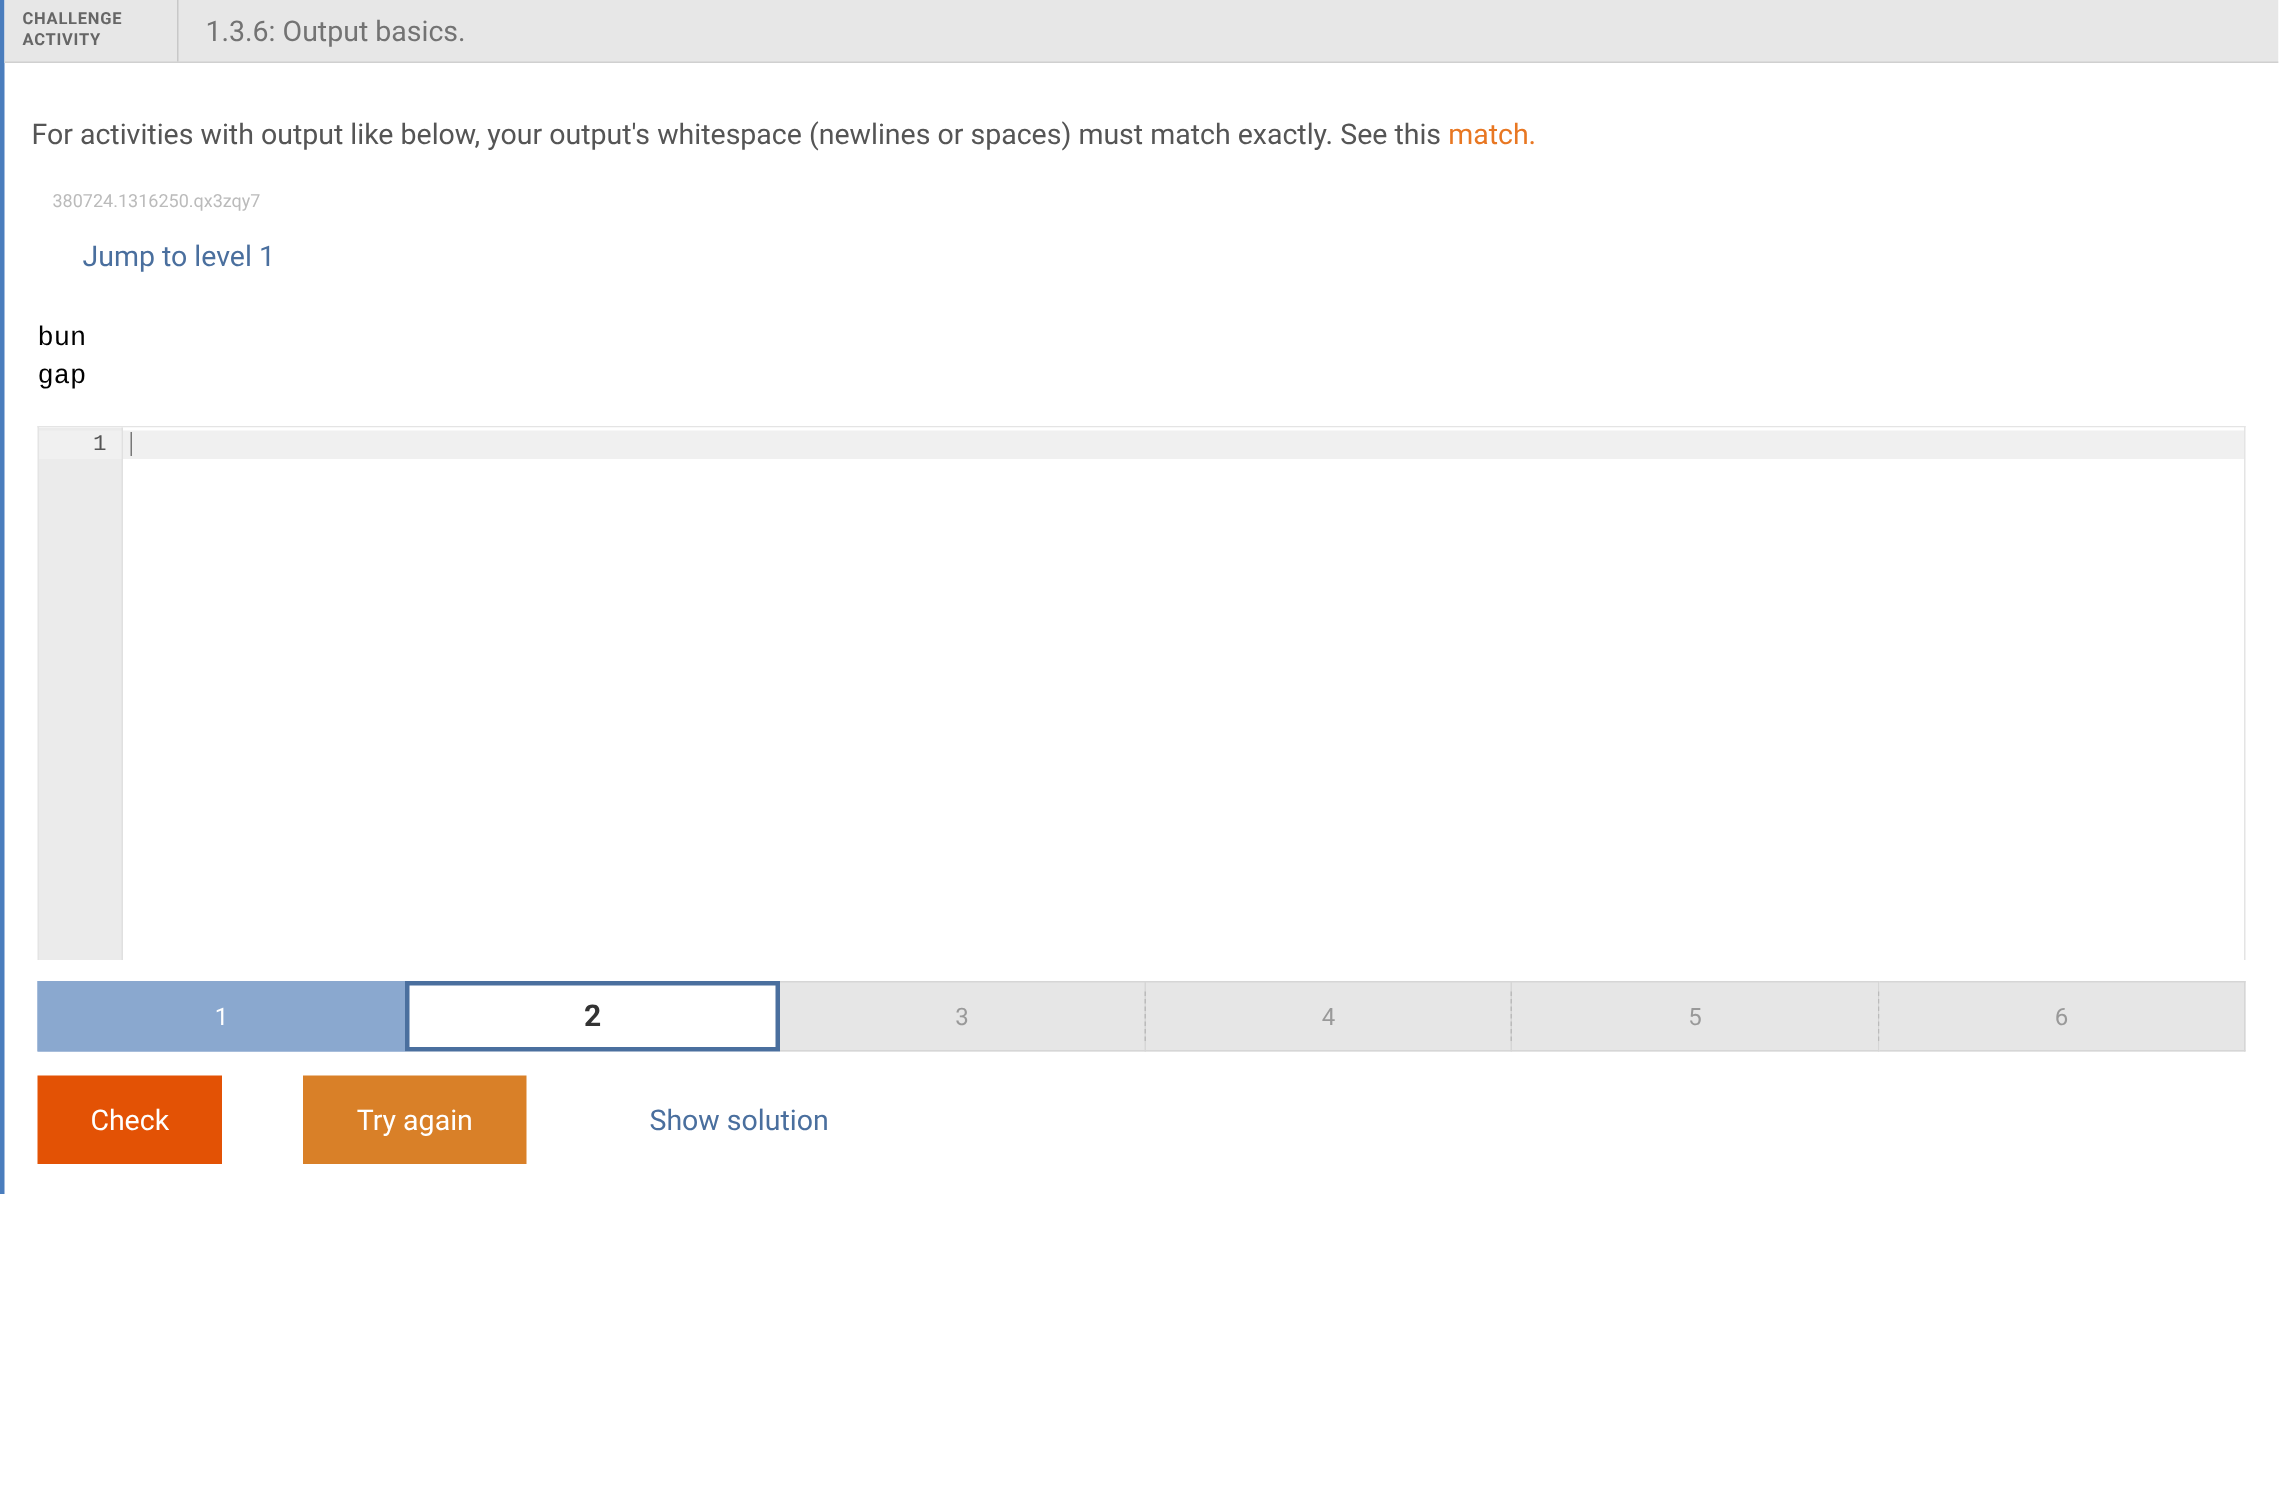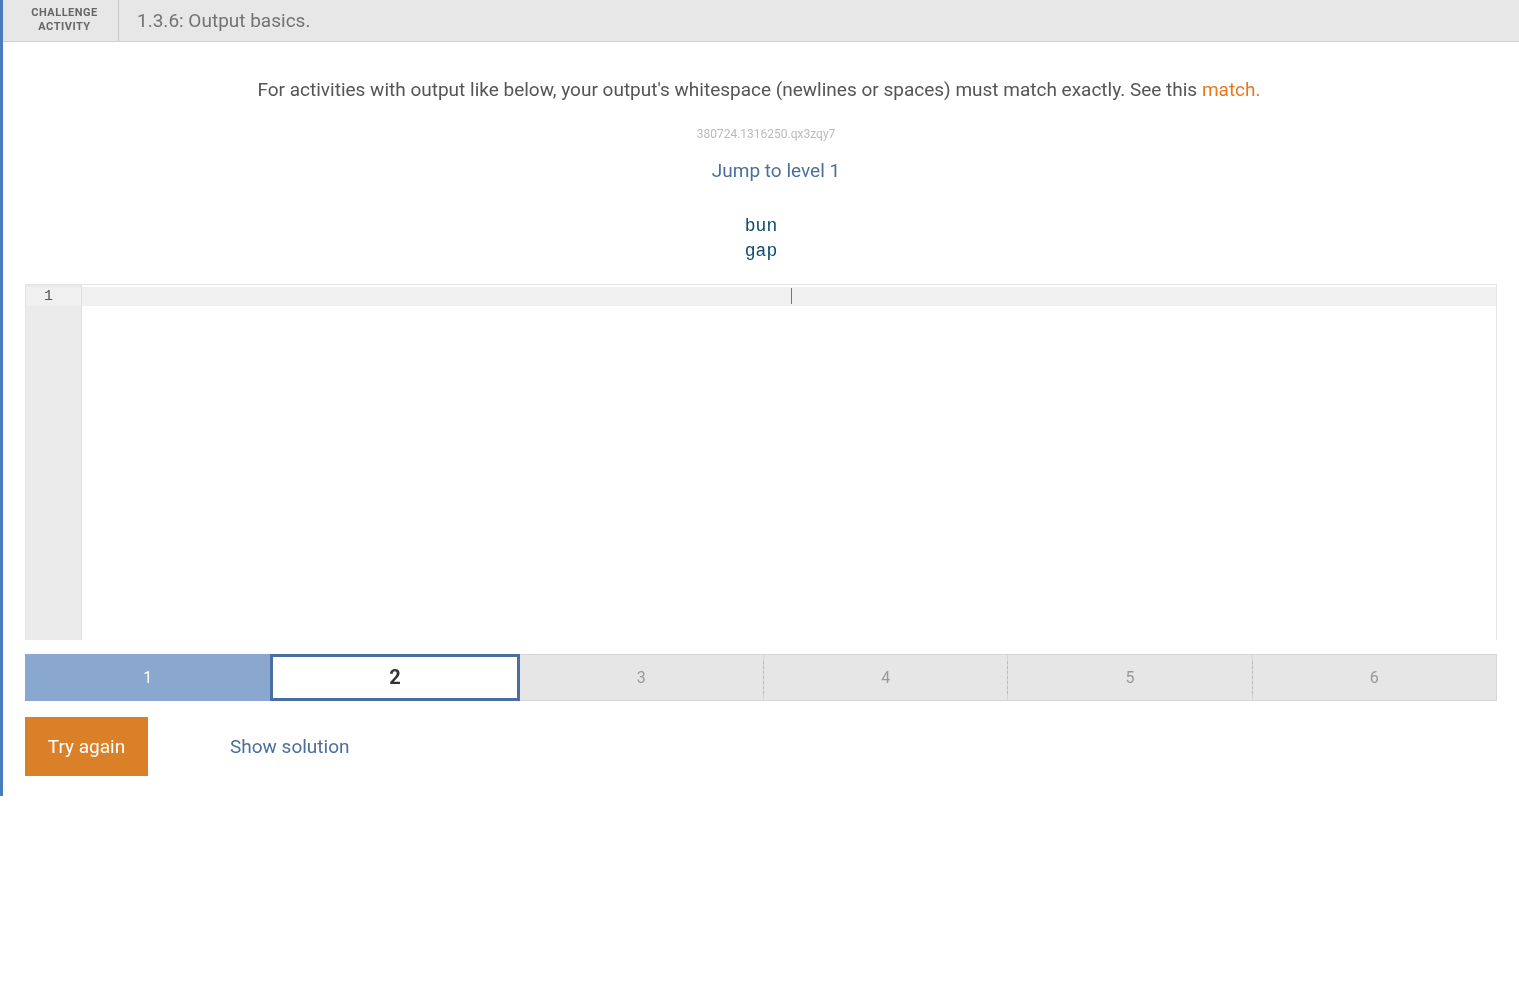--- a/index.html
+++ b/index.html
@@ -1,19 +1,18 @@
 <!DOCTYPE html>
 <html><head>
   <meta charset="utf-8">
   <style>
     * {
       margin: 0;
       padding: 0;
       box-sizing: border-box;
-      text-align: center;
     }
     body {
       font-family: -apple-system, BlinkMacSystemFont, "Segoe UI", Roboto, Helvetica, Arial, sans-serif;
       background: #fff;
       color: #333;
     }
     .container {
       border-left: 3px solid #4a7dbd;
     }
     .header-bar {
@@ -67,21 +66,21 @@
       display: inline-block;
     }
     .prompt-text {
       font-size: 19px;
       color: #555;
       margin: 42px 0 0 22px;
     }
     .expected-output {
       font-family: "Courier New", Courier, monospace;
       font-size: 18px;
-      color: #0c4a6e;
+      color: #000000;
       margin: 32px 0 0 22px;
       line-height: 1.4;
       white-space: pre;
     }
     .editor-wrap {
       margin: 20px 0 0 22px;
       border: 1px solid #e4e4e4;
       border-bottom: none;
     }
     .editor {
@@ -182,21 +181,21 @@
       align-items: center;
       justify-content: center;
       font-family: inherit;
     }
     .btn-check {
       background: #e35205;
       width: 123px;
     }
     .btn-try {
       background: #d98028;
-      width: 123px;
+      width: 149px;
     }
     .btn-show {
       background: transparent;
       color: #4a6f9e;
       width: auto;
       padding: 0 10px;
       margin-left: 18px;
     }
   </style>
 </head>
@@ -252,18 +251,19 @@
         </div>
       <div class="level-cell sep">
           <span>5</span>
         </div>
       <div class="level-cell">
           <span>6</span>
         </div>
     </div>
 
     <div class="buttons-row">
+      <button class="btn btn-check">Check</button>
       <button class="btn btn-try">Try again</button>
       <button class="btn btn-show">Show solution</button>
     </div>
 
   </div>
 </div>
 
 </body></html>

